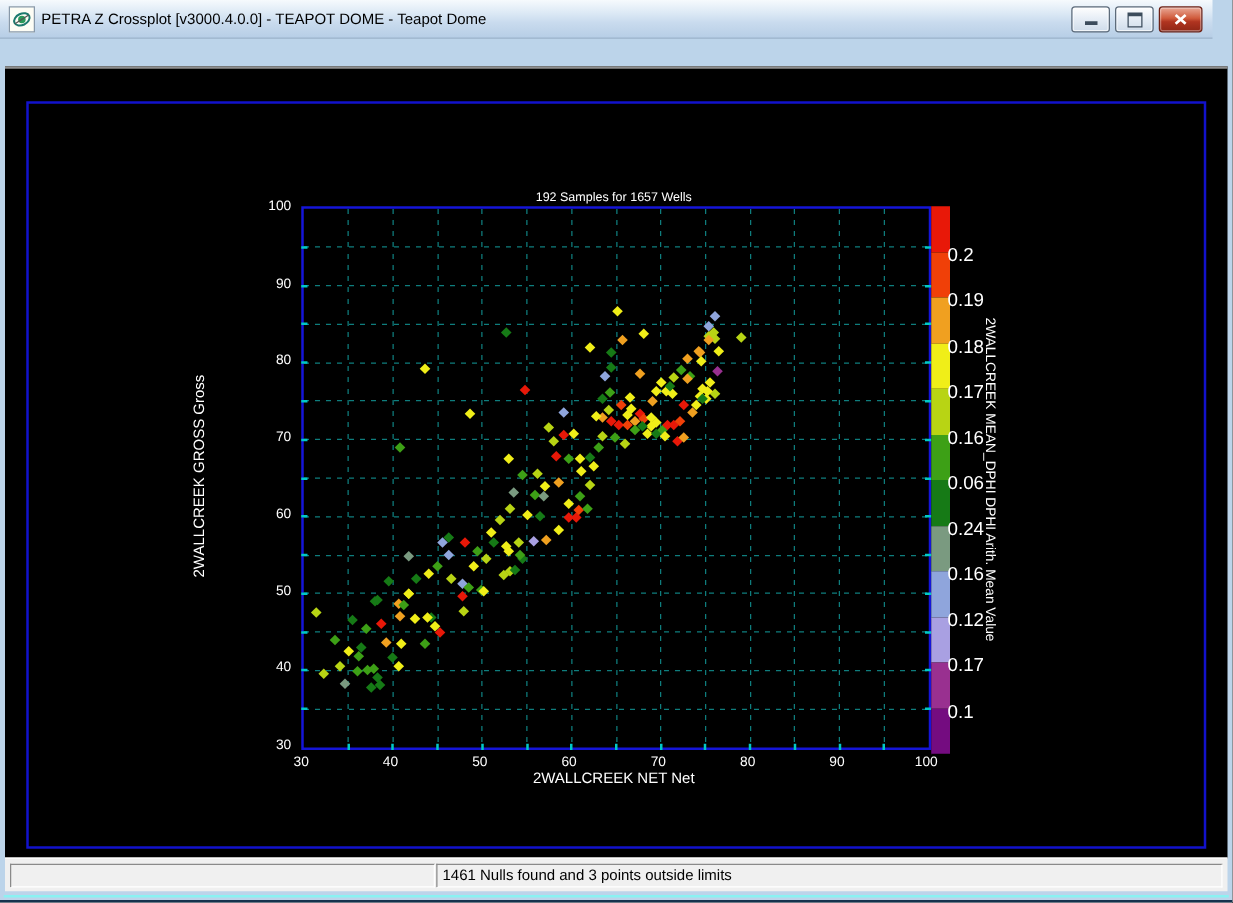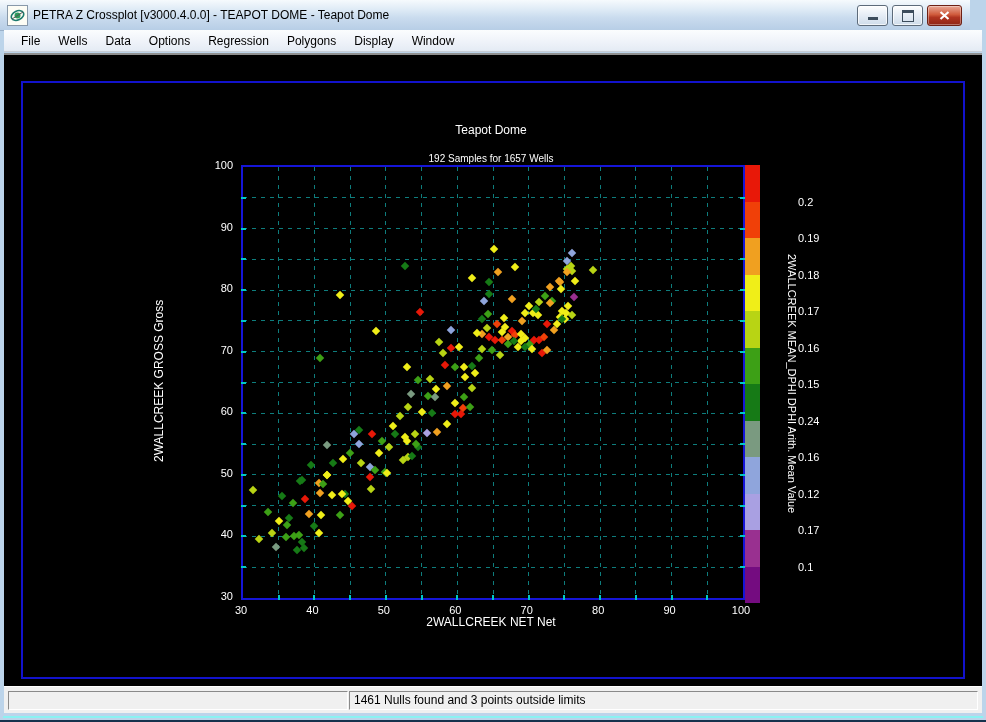--- a/index.html
+++ b/index.html
@@ -42,21 +42,21 @@
   .gridh{position:absolute;left:0;height:1px;width:100%;
     background:repeating-linear-gradient(to right,#0e7d7d 0 4px,transparent 4px 9px);}
   .tickmark{position:absolute;background:#00c8c8;}
   .pt{position:absolute;width:6px;height:6px;transform:rotate(45deg);}
   .xtick{position:absolute;font-size:11px;color:#fff;width:30px;text-align:center;}
   .ytick{position:absolute;font-size:11px;color:#fff;width:36px;text-align:right;}
   .axis-title-x{top:560px;left:237px;width:500px;text-align:center;font-size:12px;}
   .axis-title-y{left:148px;top:110px;height:431px;writing-mode:vertical-rl;transform:rotate(180deg);
     display:flex;align-items:center;justify-content:center;font-size:12px;}
   .cbar-seg{position:absolute;left:741px;width:15px;}
-  .cbar-label{position:absolute;left:794px;font-size:11px;color:#fff;}
+  .cbar-label{position:absolute;left:754px;font-size:15px;color:#fff;}
   .cbar-title{left:782px;top:110px;height:438px;writing-mode:vertical-rl;
     display:flex;align-items:center;justify-content:center;font-size:11px;}
 
   
   .statusbar{position:absolute;left:4px;right:4px;bottom:9px;height:26px;background:#f0f0f0;
     border-top:1px solid #ffffff;}
   .sunken{position:absolute;top:4px;height:17px;background:#f0f0f0;
     border:1px solid;border-color:#8a8a8a #ffffff #ffffff #8a8a8a;}
   .sunken .txt{font-size:12px;color:#000;line-height:16px;padding-left:4px;white-space:nowrap;}
   .panel-left{left:4px;width:338px;}
@@ -88,35 +88,24 @@
           <div class="glyph-max"></div>
         </div>
       <div class="win-btn close">
         <svg width="11" height="9" viewBox="0 0 11 9">
           <path d="M1.5 1 L9.5 8 M9.5 1 L1.5 8" stroke="#fff" stroke-width="2.2"></path>
         </svg>
       </div>
     </div>
   </div>
 
-  <div class="menubar" id="menubar">
-      <div class="menu-item">File</div>
-      <div class="menu-item">Wells</div>
-      <div class="menu-item">Data</div>
-      <div class="menu-item">Options</div>
-      <div class="menu-item">Regression</div>
-      <div class="menu-item">Polygons</div>
-      <div class="menu-item">Display</div>
-      <div class="menu-item">Window</div>
-    </div>
 
   <div class="client" id="client">
     <div class="blue-frame"></div>
 
-    <div class="chart-text hdr" style="top:68px;font-size:12px;">Teapot Dome</div>
     <div class="chart-text hdr" style="top:98px;font-size:10px;">192 Samples for 1657 Wells</div>
 
     <div class="plot" id="plot">
         <div class="gridv" style="left: 35.2143px;"></div>
         <div class="gridv" style="left: 70.9286px;"></div>
         <div class="gridv" style="left: 106.643px;"></div>
         <div class="gridv" style="left: 142.357px;"></div>
         <div class="gridv" style="left: 178.071px;"></div>
         <div class="gridv" style="left: 213.786px;"></div>
         <div class="gridv" style="left: 249.5px;"></div>
@@ -386,21 +375,21 @@
       <div class="cbar-seg" style="top: 365.5px; height: 36.5px; background: rgb(122, 154, 128); border-bottom: 1px solid rgb(0, 0, 0);"></div>
       <div class="cbar-seg" style="top: 402px; height: 36.5px; background: rgb(143, 165, 220); border-bottom: 1px solid rgb(0, 0, 0);"></div>
       <div class="cbar-seg" style="top: 438.5px; height: 36.5px; background: rgb(169, 160, 226); border-bottom: 1px solid rgb(0, 0, 0);"></div>
       <div class="cbar-seg" style="top: 475px; height: 36.5px; background: rgb(153, 48, 144); border-bottom: 1px solid rgb(0, 0, 0);"></div>
       <div class="cbar-seg" style="top: 511.5px; height: 36.5px; background: rgb(116, 12, 128); border-bottom: 1px solid rgb(0, 0, 0);"></div>
       <div class="cbar-label" style="top: 140.5px;">0.2</div>
       <div class="cbar-label" style="top: 177px;">0.19</div>
       <div class="cbar-label" style="top: 213.5px;">0.18</div>
       <div class="cbar-label" style="top: 250px;">0.17</div>
       <div class="cbar-label" style="top: 286.5px;">0.16</div>
-      <div class="cbar-label" style="top: 323px;">0.15</div>
+      <div class="cbar-label" style="top: 323px;">0.06</div>
       <div class="cbar-label" style="top: 359.5px;">0.24</div>
       <div class="cbar-label" style="top: 396px;">0.16</div>
       <div class="cbar-label" style="top: 432.5px;">0.12</div>
       <div class="cbar-label" style="top: 469px;">0.17</div>
       <div class="cbar-label" style="top: 505.5px;">0.1</div>
     </div>
 
   <div class="statusbar">
     <div class="sunken panel-left"></div>
     <div class="sunken panel-right">

